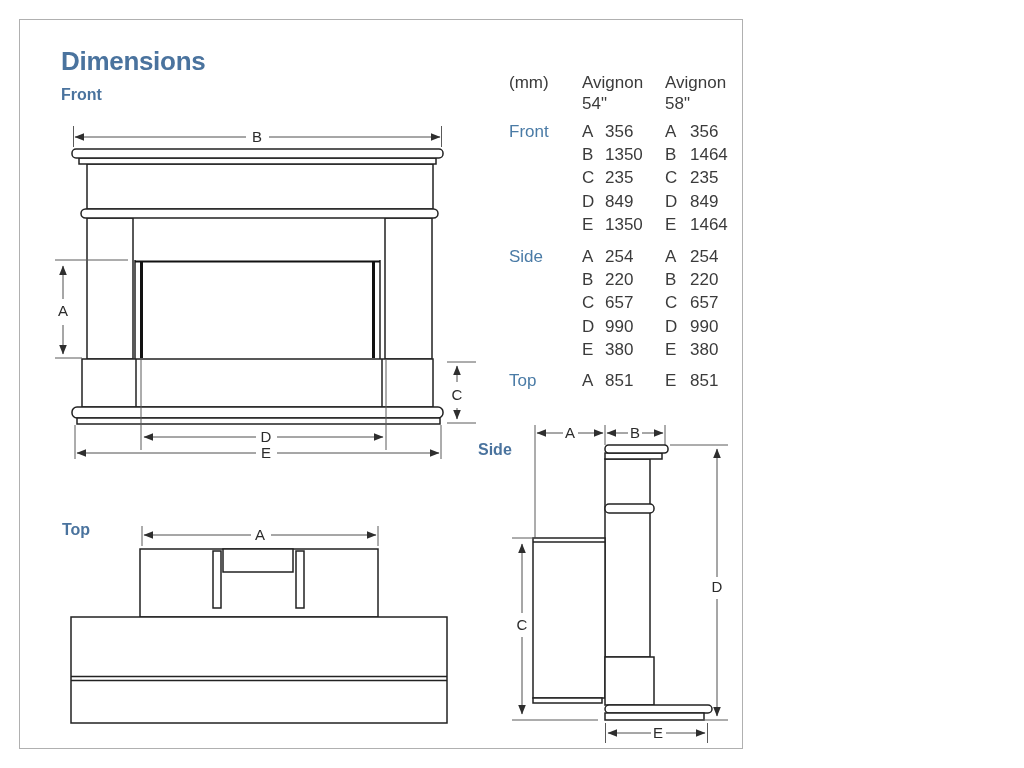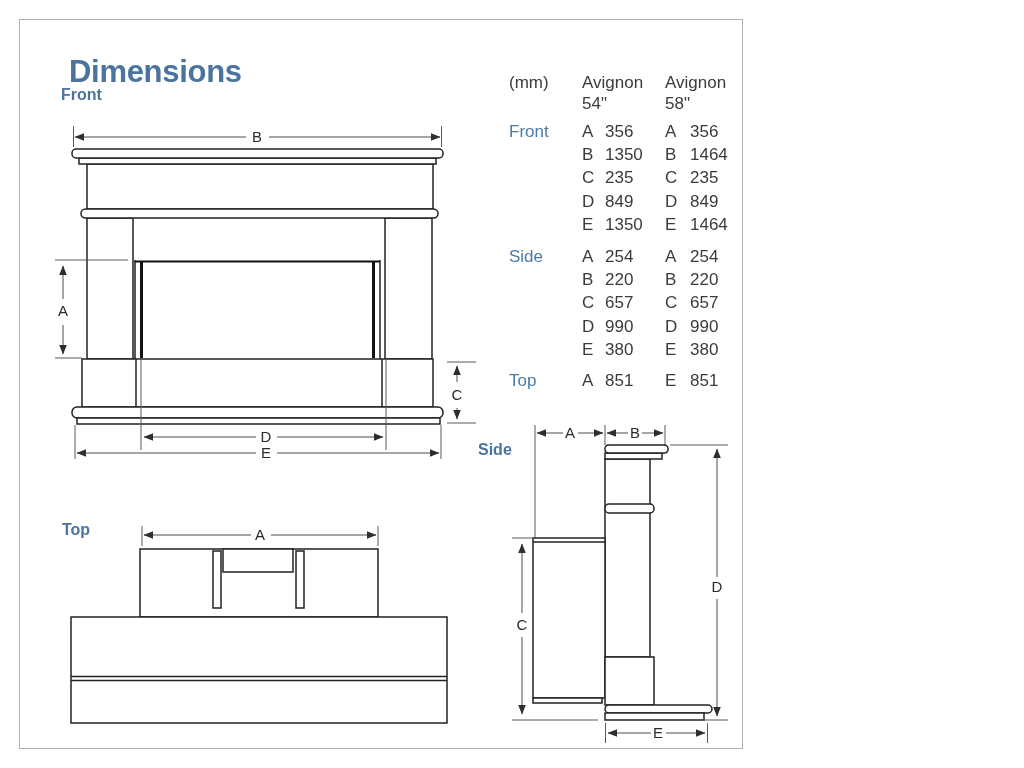--- a/index.html
+++ b/index.html
@@ -1,21 +1,21 @@
 <!DOCTYPE html>
 <html><head>
 <meta charset="utf-8">
 <style>
   html,body{margin:0;padding:0;background:#ffffff;}
   body{width:1024px;height:768px;position:relative;overflow:hidden;
        font-family:"Liberation Sans", sans-serif;color:#3b3b3b;}
   .frame{position:absolute;left:19px;top:19px;width:722px;height:728px;
          border:1px solid #b0b0b0;background:#ffffff;}
-  .page-title{position:absolute;left:41px;top:26px;margin:8px;
-              font-size:31px;font-weight:700;letter-spacing:-0.3px;color:#4a739e;}
+  .page-title{position:absolute;left:41px;top:26px;margin:0;
+              font-size:26px;font-weight:700;letter-spacing:-0.3px;color:#4a739e;}
   .caption{position:absolute;font-size:16px;font-weight:700;color:#4a739e;}
   .cap-front{left:41px;top:66px;}
   .cap-top{left:42px;top:501px;}
   .cap-side{left:458px;top:421px;}
 
   
   .dtable{position:absolute;left:489px;top:52px;width:250px;font-size:17px;line-height:21px;}
   .thead{display:grid;grid-template-columns:73px 83px auto;}
   .tcolhead{white-space:pre-line;color:#3b3b3b;}
   .unit{color:#3b3b3b;}

